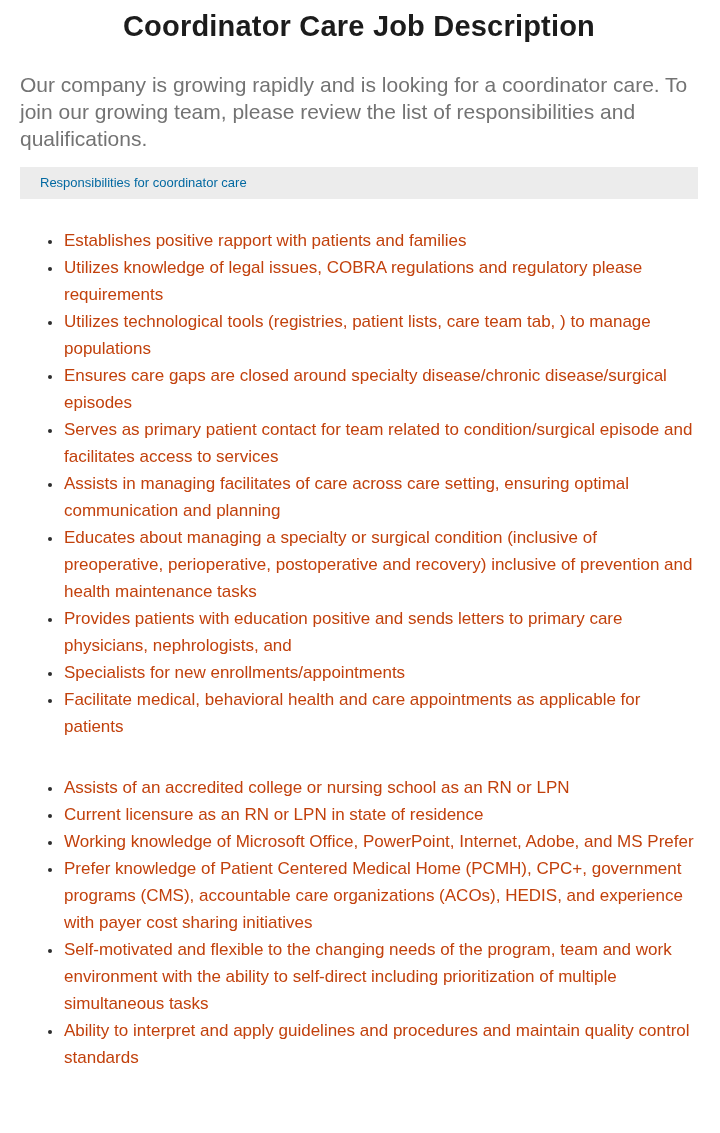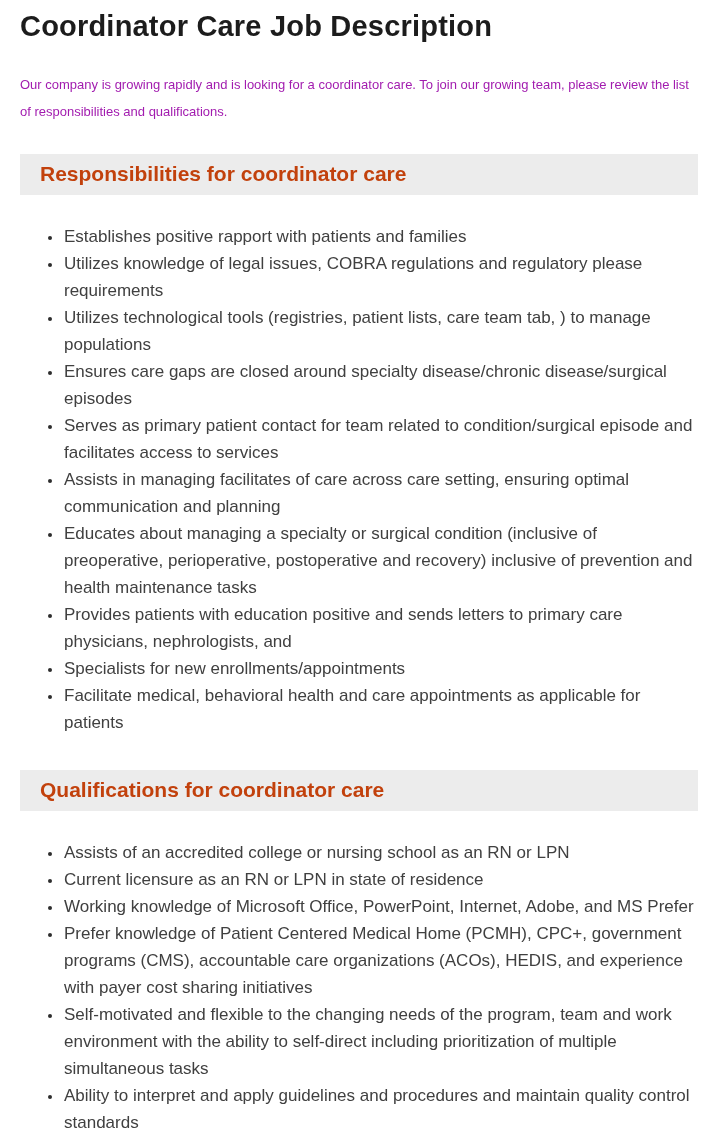--- a/index.html
+++ b/index.html
@@ -11,46 +11,47 @@
     color: #2d2d2d;
     -webkit-font-smoothing: antialiased;
   }
   .page {
     width: 720px;
     padding: 6px 22px 40px 20px;
   }
   .page-title {
     font-size: 29px;
     font-weight: 700;
+    text-align: center;
     color: #1c1c1c;
     margin: 4px 0 28px 0;
     letter-spacing: 0.2px;
   }
   .intro {
-    font-size: 13px;
+    font-size: 21px;
     line-height: 27px;
-    color: #a21caf;
-    margin-bottom: 29px;
+    color: #737373;
+    margin-bottom: 15px;
   }
   .section-bar {
     background: #ececec;
     padding: 8px 20px 9px 20px;
-    font-size: 21px;
-    font-weight: 700;
-    color: #c2410c;
+    font-size: 13px;
+    font-weight: 400;
+    color: #0369a1;
   }
   ul.bullet-list {
     margin: 28px 0 34px 0;
     padding-left: 43px;
     list-style: disc outside;
   }
   ul.bullet-list li {
     font-size: 17px;
     line-height: 27px;
-    color: #404040;
+    color: #c2410c;
     padding-left: 1px;
   }
   ul.bullet-list li::marker {
     font-size: 14px;
     color: #2d2d2d;
   }
 </style>
 </head>
 <body>
 
@@ -80,21 +81,20 @@
 
         <li>Provides patients with education positive and sends letters to primary care physicians, nephrologists, and</li>
 
         <li>Specialists for new enrollments/appointments</li>
 
         <li>Facilitate medical, behavioral health and care appointments as applicable for patients</li>
       </ul>
   </div>
 
   <div class="section">
-    <div class="section-bar">Qualifications for coordinator care</div>
     <ul class="bullet-list">
 
         <li>Assists of an accredited college or nursing school as an RN or LPN</li>
 
         <li>Current licensure as an RN or LPN in state of residence</li>
 
         <li>Working knowledge of Microsoft Office, PowerPoint, Internet, Adobe, and MS Prefer</li>
 
         <li>Prefer knowledge of Patient Centered Medical Home (PCMH), CPC+, government programs (CMS), accountable care organizations (ACOs), HEDIS, and experience with payer cost sharing initiatives</li>
 

